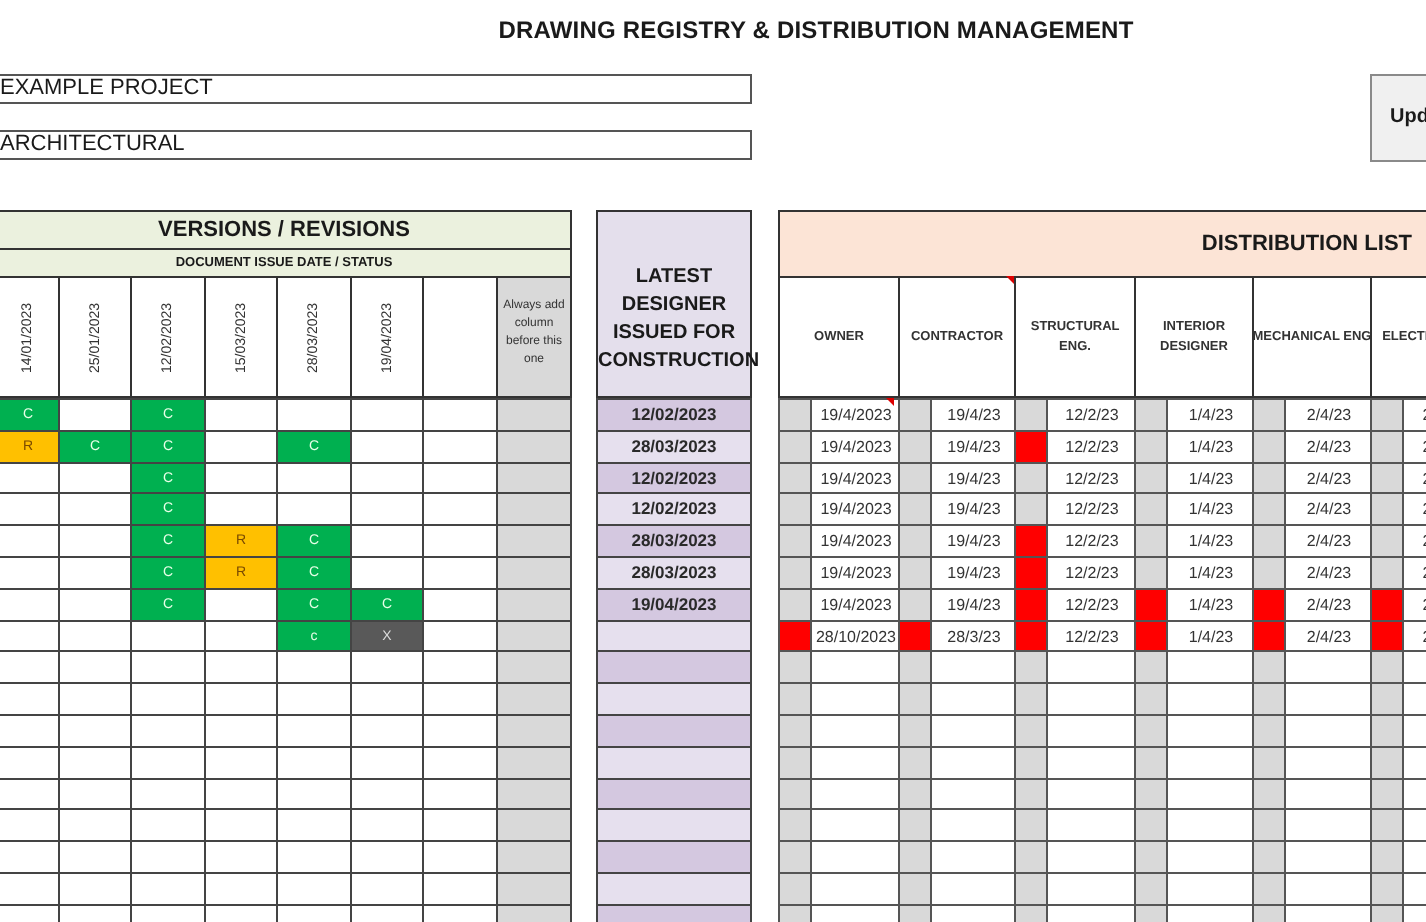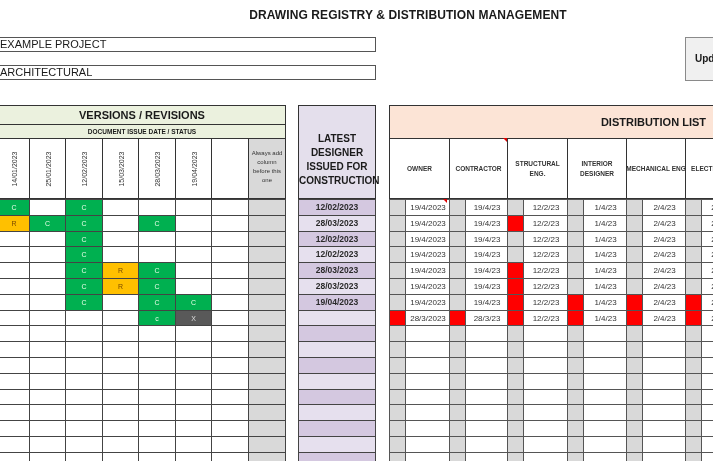--- a/index.html
+++ b/index.html
@@ -241,21 +241,21 @@
     <div class="vcell" style="left: -2px; top: 309.6px; width: 32px;"></div>
     <div class="vcell" style="left: 29px; top: 309.6px; width: 37px;"></div>
     <div class="vcell" style="left: 65px; top: 309.6px; width: 38px;"></div>
     <div class="vcell" style="left: 102px; top: 309.6px; width: 37px;"></div>
     <div class="vcell C" style="left: 138px; top: 309.6px; width: 38px;">c</div>
     <div class="vcell X" style="left: 175px; top: 309.6px; width: 37px;">X</div>
     <div class="vcell" style="left: 211px; top: 309.6px; width: 38px;"></div>
     <div class="vcell gray" style="left: 248px; top: 309.6px; width: 38px;"></div>
     <div class="latest-cell even" style="top: 309.6px;"></div>
     <div class="flag red" style="left: 389px; top: 309.6px; width: 17px;"></div>
-    <div class="dcell" style="left: 405px; top: 309.6px; width: 46px;">28/3/2023</div>
+    <div class="dcell" style="left: 405px; top: 309.6px; width: 46px;">28/10/2023</div>
     <div class="flag red" style="left: 449px; top: 309.6px; width: 17px;"></div>
     <div class="dcell" style="left: 465px; top: 309.6px; width: 44px;">28/3/23</div>
     <div class="flag red" style="left: 507px; top: 309.6px; width: 17px;"></div>
     <div class="dcell" style="left: 523px; top: 309.6px; width: 46px;">12/2/23</div>
     <div class="flag red" style="left: 567px; top: 309.6px; width: 17px;"></div>
     <div class="dcell" style="left: 583px; top: 309.6px; width: 45px;">1/4/23</div>
     <div class="flag red" style="left: 626px; top: 309.6px; width: 17px;"></div>
     <div class="dcell" style="left: 642px; top: 309.6px; width: 45px;">2/4/23</div>
     <div class="flag red" style="left: 685px; top: 309.6px; width: 17px;"></div>
     <div class="dcell" style="left: 701px; top: 309.6px; width: 25px;">2</div>

